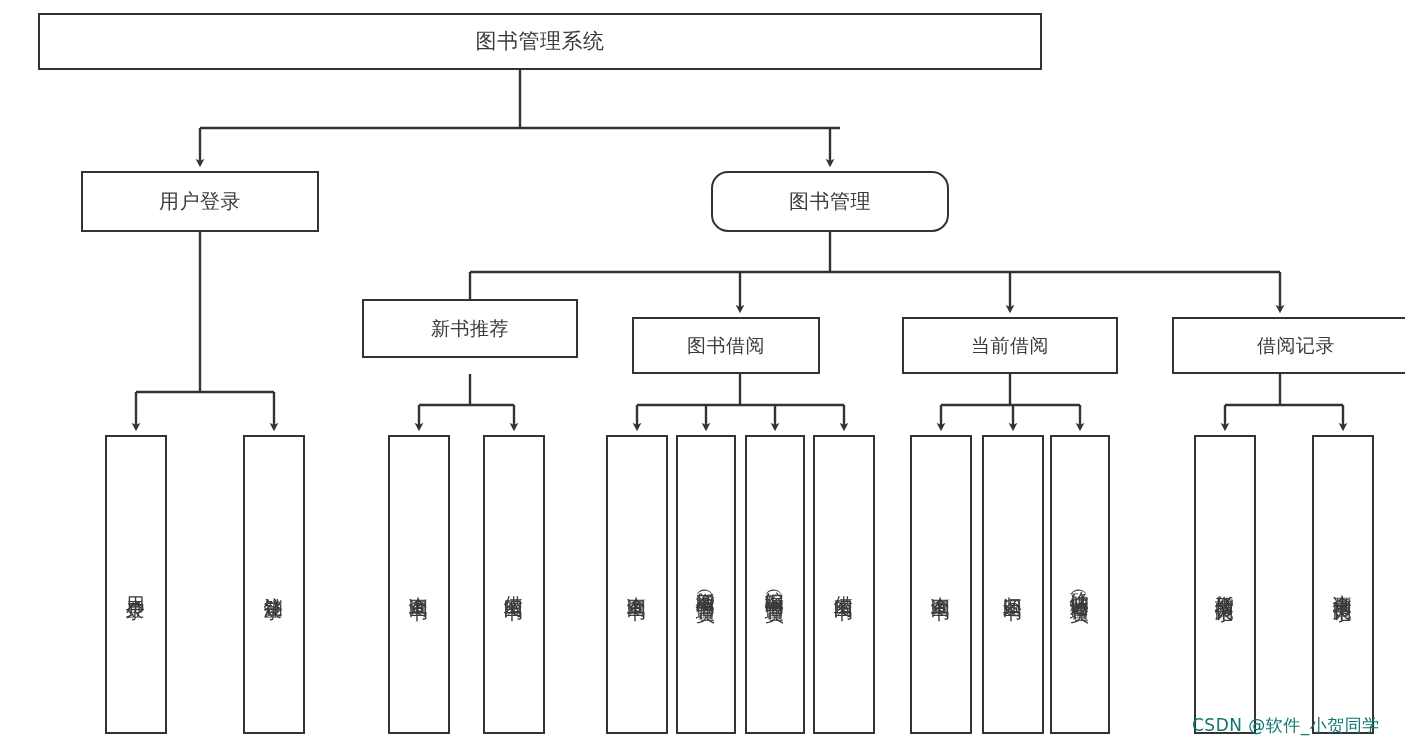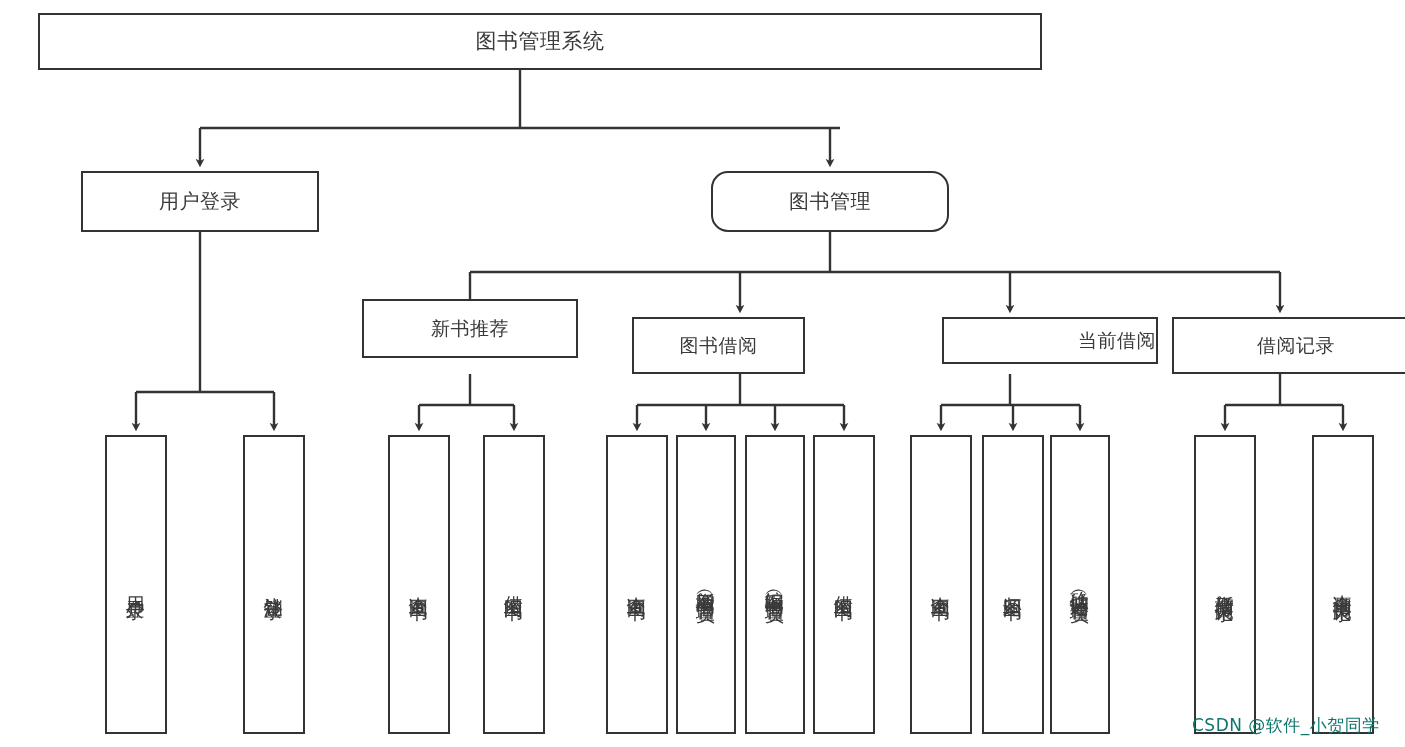--- a/index.html
+++ b/index.html
@@ -129,24 +129,24 @@
   <div class="node lvl1" style="left:81px; top:171px; width:238px; height:61px;">
     <span class="node-label">用户登录</span>
   </div>
   <div class="node lvl1" style="left:711px; top:171px; width:238px; height:61px;border-radius:17px;">
     <span class="node-label">图书管理</span>
   </div>
 
   <div class="node lvl2" style="left:362px; top:299px; width:216px; height:59px;">
     <span class="node-label">新书推荐</span>
   </div>
-  <div class="node lvl2" style="left:632px; top:317px; width:173px; height:57px;">
+  <div class="node lvl2" style="left:632px; top:317px; width:188px; height:57px;">
     <span class="node-label">图书借阅</span>
   </div>
-  <div class="node lvl2" style="left:942px; top:317px; width:216px; height:47px;justify-content:flex-end;">
+  <div class="node lvl2" style="left:902px; top:317px; width:216px; height:57px;">
     <span class="node-label">当前借阅</span>
   </div>
   <div class="node lvl2" style="left:1172px; top:317px; width:248px; height:57px;">
     <span class="node-label">借阅记录</span>
   </div>
 
   <div class="node leaf" style="left:105px; top:435px; width:62px; height:299px;">
     <span class="node-label">用户登录</span>
   </div>
   <div class="node leaf" style="left:243px; top:435px; width:62px; height:299px;">

